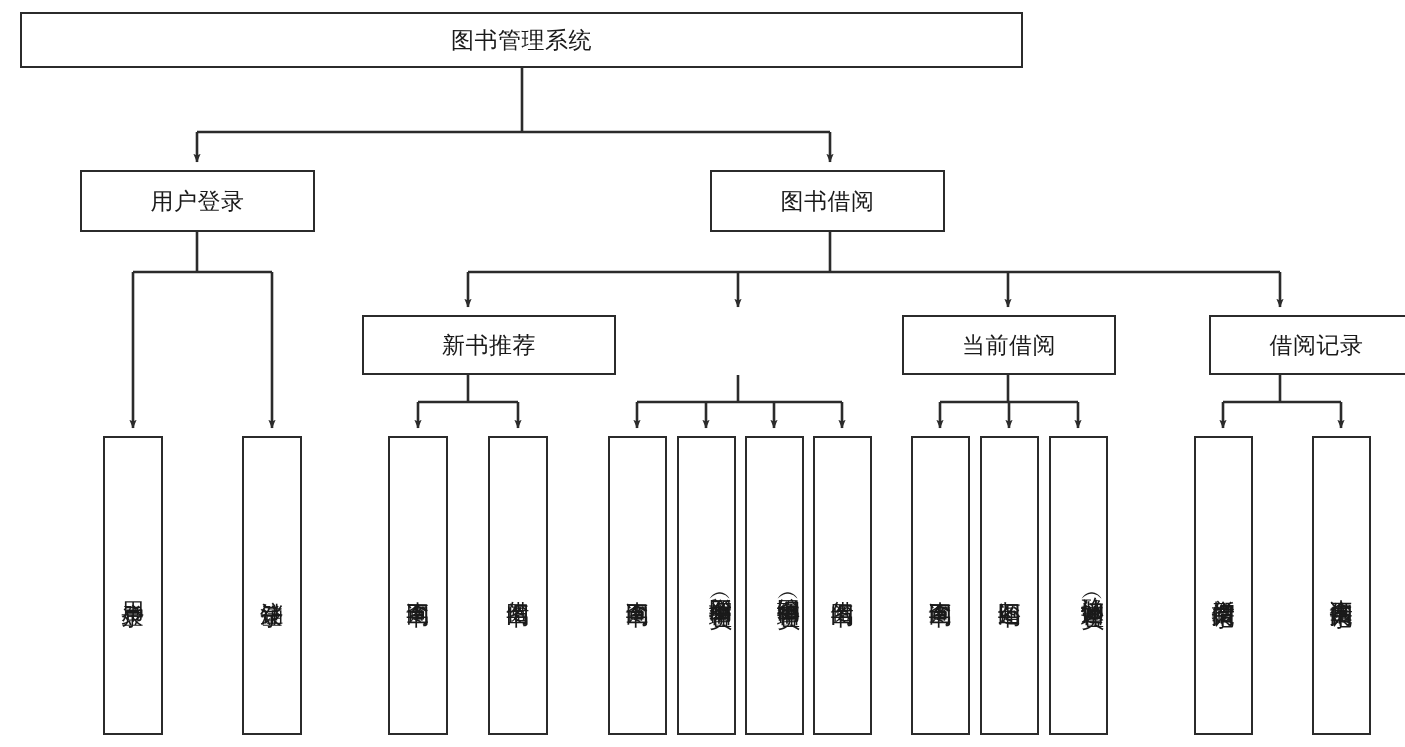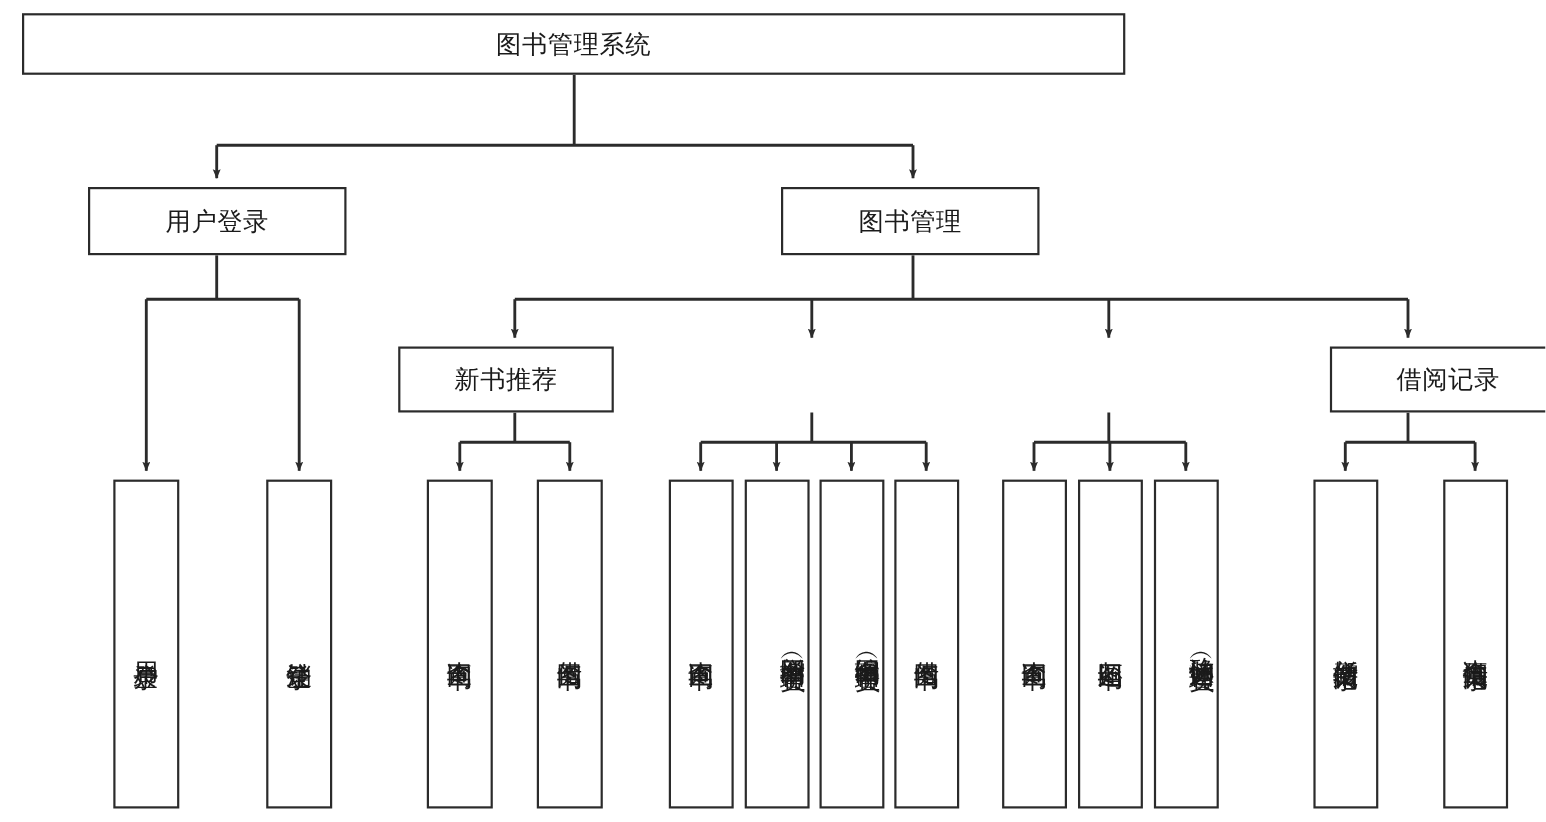--- a/index.html
+++ b/index.html
@@ -118,25 +118,26 @@
       <path d="M1223,402 L1341,402"></path>
       <path d="M1223,402 L1223,428" marker-end="url(#arrow)"></path>
       <path d="M1341,402 L1341,428" marker-end="url(#arrow)"></path>
     </g>
   </svg>
 
   <div class="node h" style="left:20px; top:12px; width:1003px; height:56px;">图书管理系统</div>
 
   <div class="node h" style="left:80px; top:170px; width:235px; height:62px;">用户登录</div>
 
-  <div class="node h" style="left:710px; top:170px; width:235px; height:62px;">图书管理</div>
+  <div class="node h" style="left:710px; top:170px; width:235px; height:62px;">图书借阅</div>
 
-  <div class="node h" style="left:362px; top:315px; width:196px; height:60px;text-align:center;">新书推荐</div>
+  <div class="node h" style="left:362px; top:315px; width:254px; height:60px;text-align:center;">新书推荐</div>
 
 
+  <div class="node h" style="left:902px; top:315px; width:214px; height:60px;">当前借阅</div>
 
   <div class="node h" style="left:1172px; top:315px; width:215px; height:60px;margin-left:37px;">借阅记录</div>
 
   <div class="node v center" style="left:103px; top:436px; width:60px; height:299px;">用户登录</div>
 
   <div class="node v center" style="left:242px; top:436px; width:60px; height:299px;">注销登录</div>
 
   <div class="node v center" style="left:388px; top:436px; width:60px; height:299px;">查询图书</div>
 
   <div class="node v center" style="left:488px; top:436px; width:60px; height:299px;">借阅图书</div>

